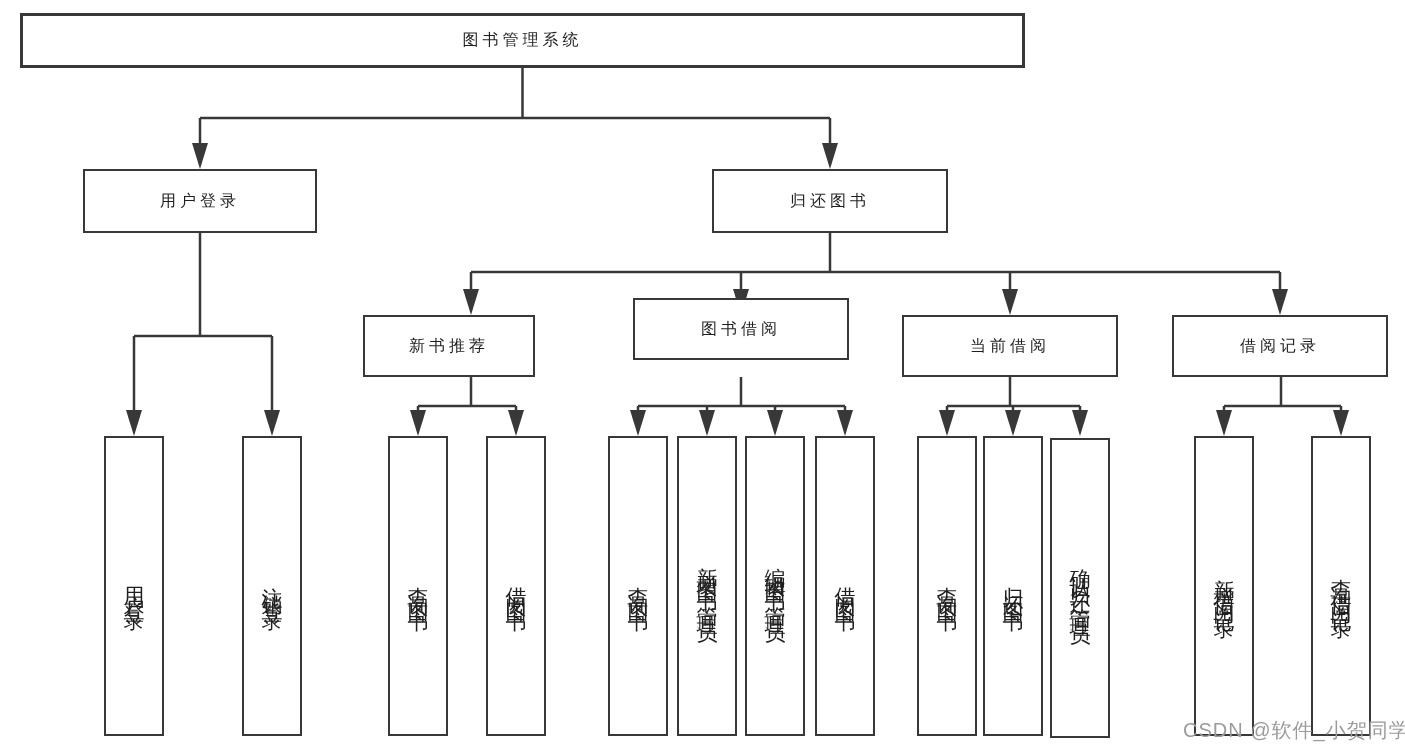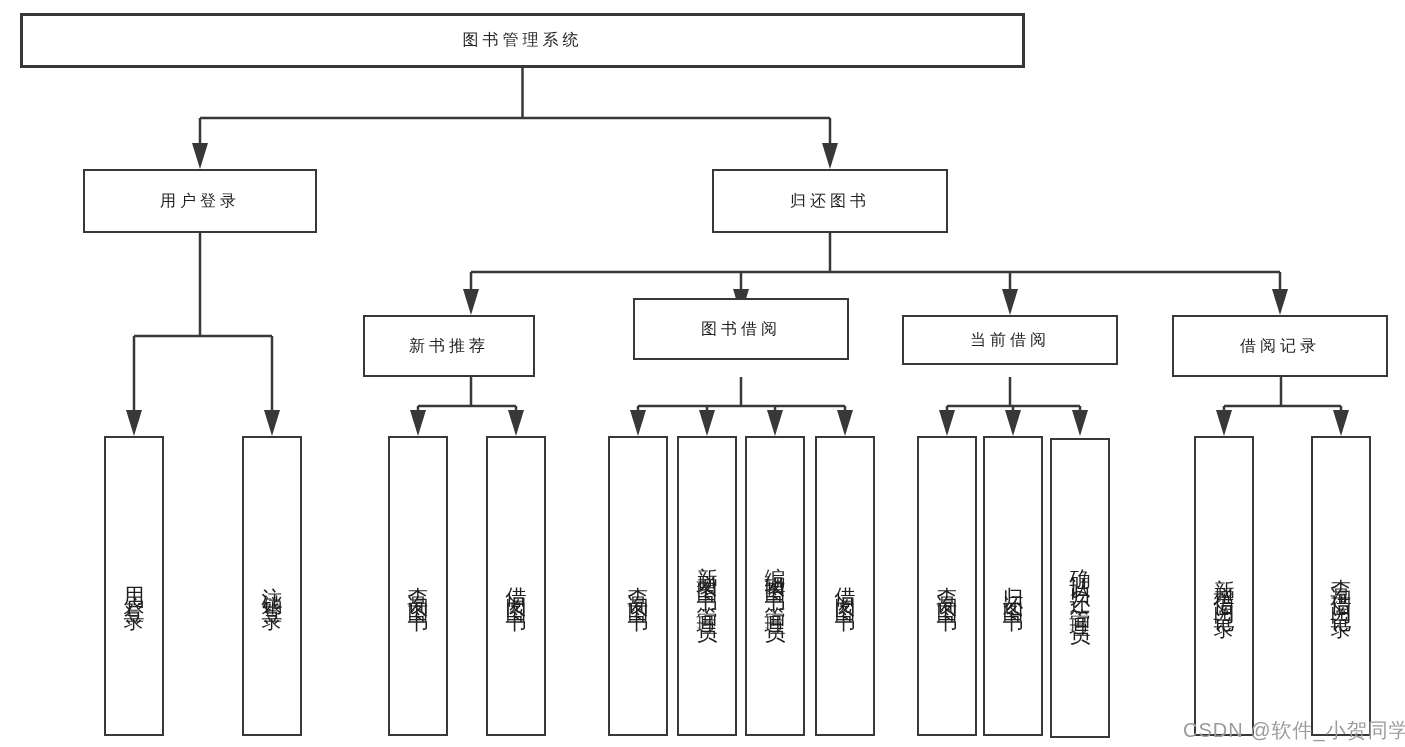--- a/index.html
+++ b/index.html
@@ -117,21 +117,21 @@
     </g>
   </svg>
 
   <div class="node root h" style="left:20px; top:13px; width:1005px; height:55px;">图书管理系统</div>
 
   <div class="node h" style="left:83px; top:169px; width:234px; height:64px;">用户登录</div>
   <div class="node h" style="left:712px; top:169px; width:236px; height:64px;">归还图书</div>
 
   <div class="node h" style="left:363px; top:315px; width:172px; height:62px;">新书推荐</div>
   <div class="node h" style="left:633px; top:298px; width:216px; height:62px;">图书借阅</div>
-  <div class="node h" style="left:902px; top:315px; width:216px; height:50px;">当前借阅</div>
+  <div class="node h" style="left:902px; top:315px; width:216px; height:62px;">当前借阅</div>
   <div class="node h" style="left:1172px; top:315px; width:216px; height:62px;">借阅记录</div>
 
   <div class="node v" style="left:104px; top:436px; width:60px; height:300px;">用户登录</div>
   <div class="node v" style="left:242px; top:436px; width:60px; height:300px;">注销登录</div>
 
   <div class="node v" style="left:388px; top:436px; width:60px; height:300px;">查询图书</div>
   <div class="node v" style="left:486px; top:436px; width:60px; height:300px;">借阅图书</div>
 
   <div class="node v" style="left:608px; top:436px; width:60px; height:300px;">查询图书</div>
   <div class="node v" style="left:677px; top:436px; width:60px; height:300px;">新增图书（管理员）</div>

